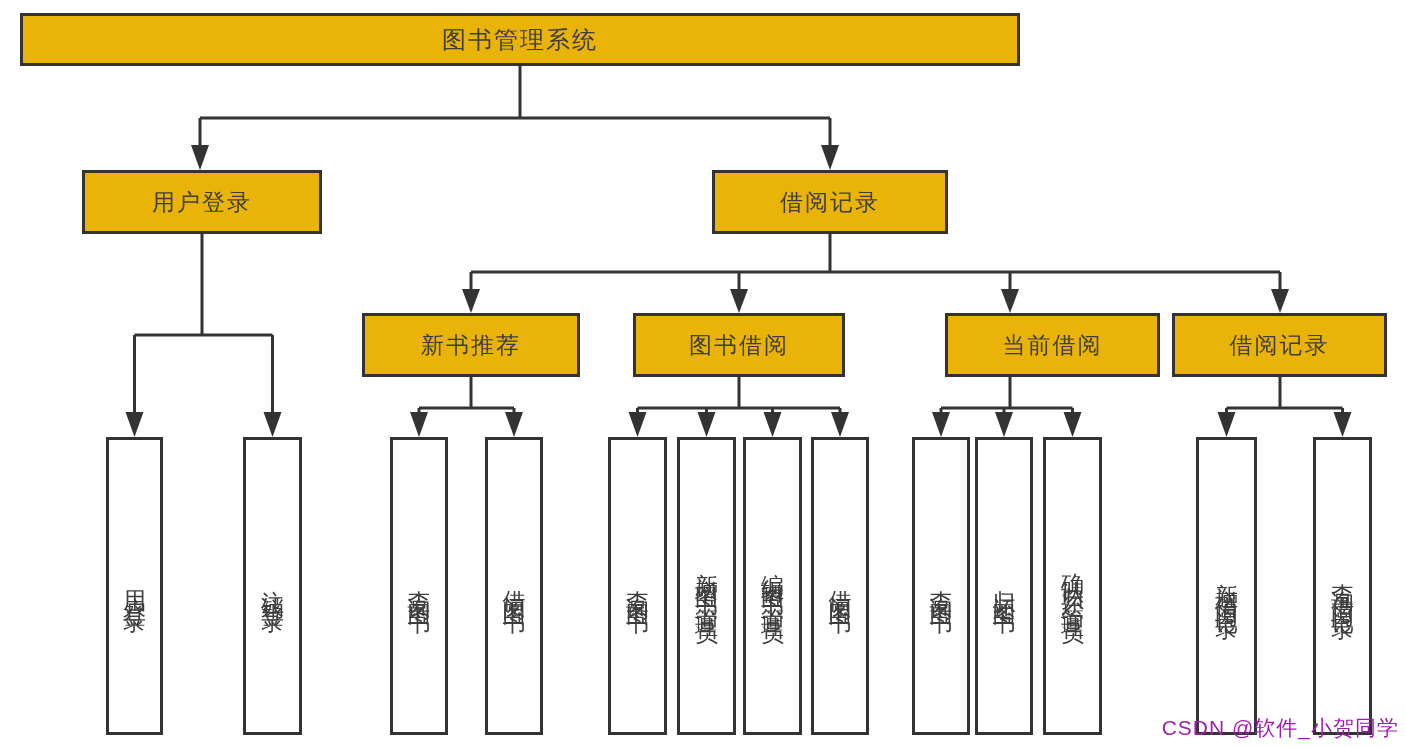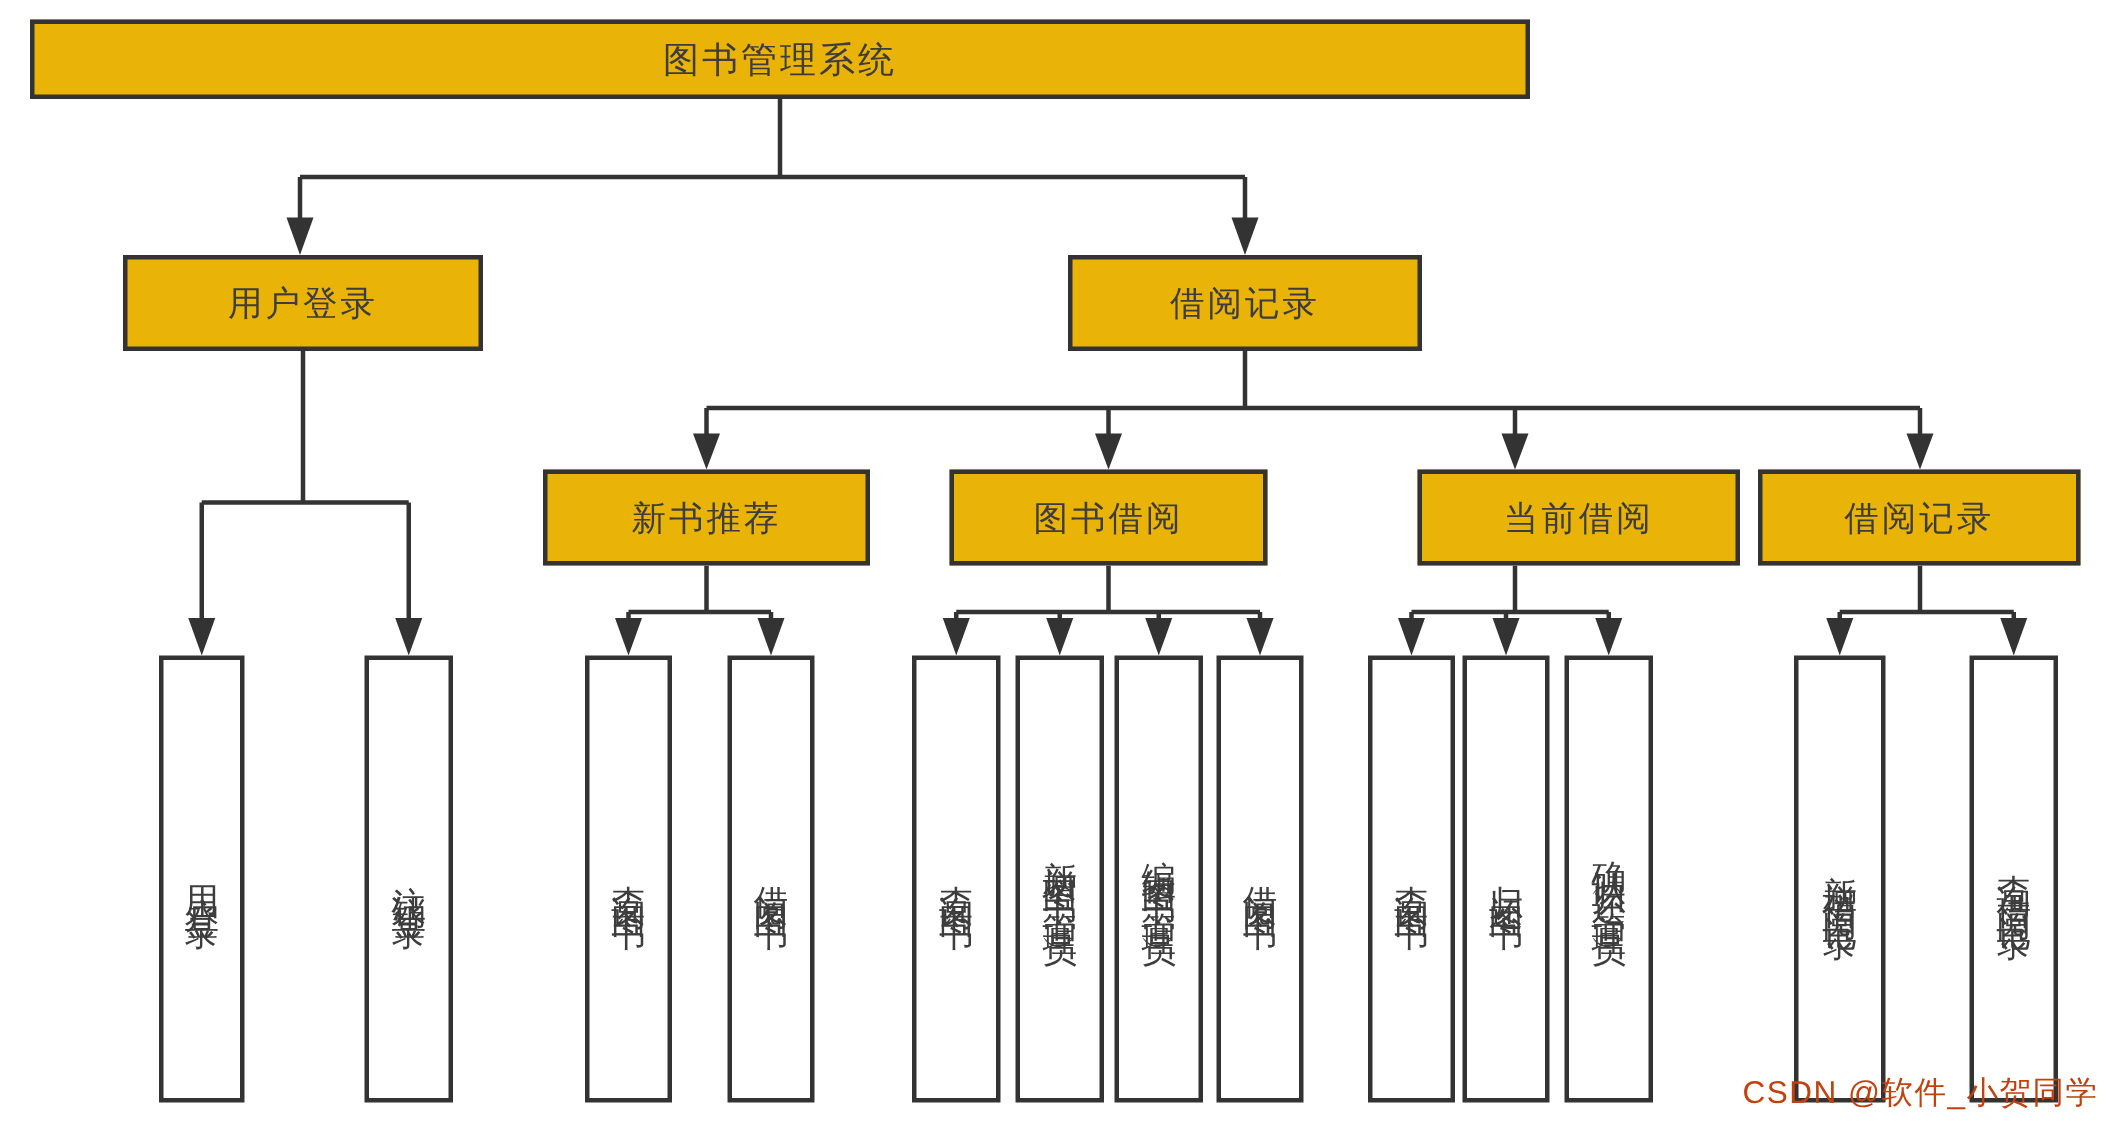--- a/index.html
+++ b/index.html
@@ -47,21 +47,21 @@
     writing-mode: vertical-rl;
     text-orientation: mixed;
     letter-spacing: 7px;
     line-height: 1;
   }
   .watermark {
     position: absolute;
     right: 6px;
     top: 714px;
     font-size: 21px;
-    color: #c2410c;
+    color: #a21caf;
     letter-spacing: 1px;
     z-index: 5;
     pointer-events: none;
   }
 </style>
 </head>
 <body>
 
 <div class="stage">
 

